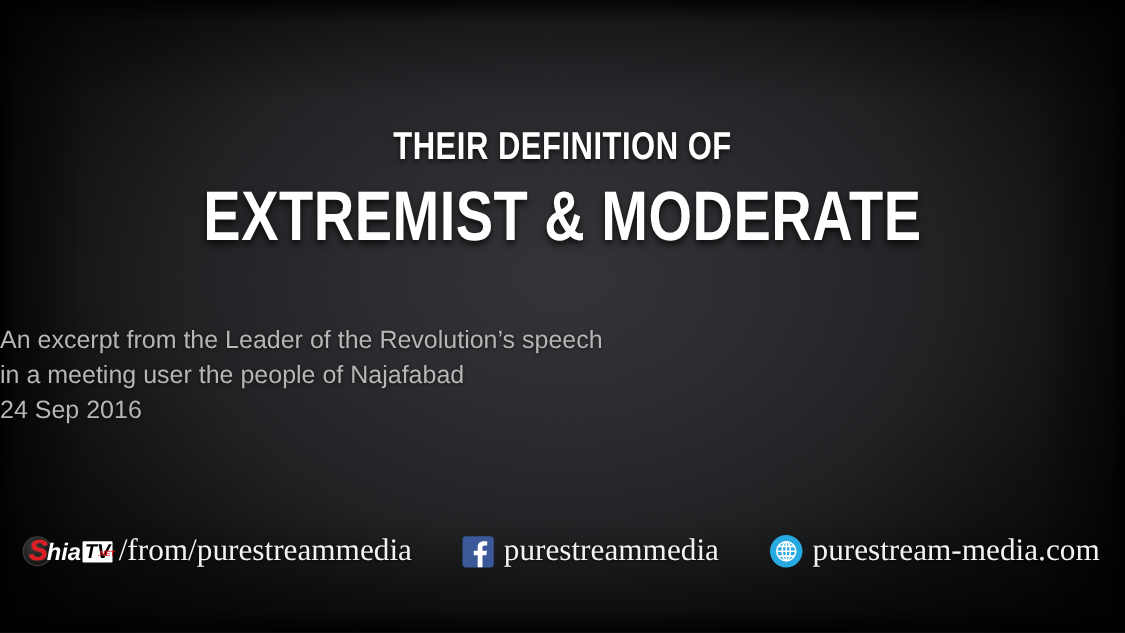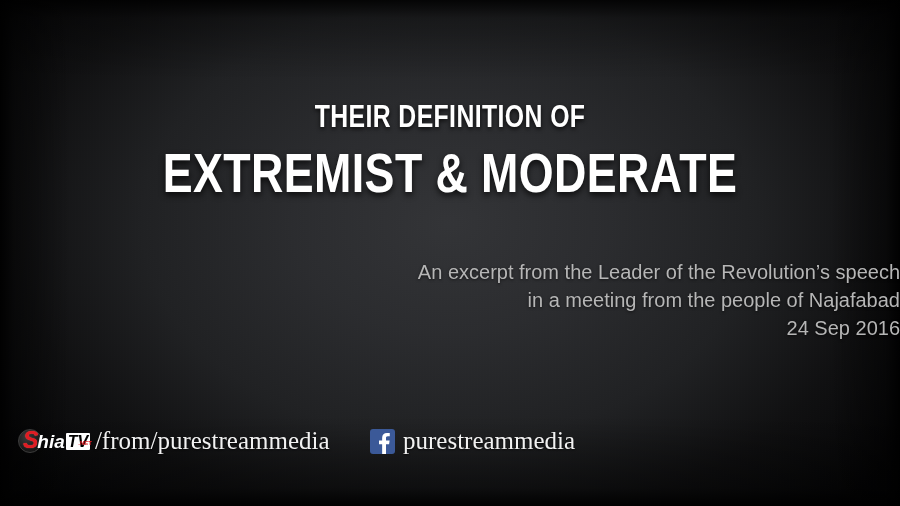--- a/index.html
+++ b/index.html
@@ -87,21 +87,21 @@
     text-shadow: 0 3px 7px rgba(0,0,0,0.75);
     white-space: nowrap;
   }
 
   
   .subtitle-block {
     position: absolute;
     top: 258px;
     left: 0;
     width: 100%;
-    text-align: right;
+    text-align: left;
     color: #b6b6b6;
     font-size: 20px;
     line-height: 28px;
     font-weight: normal;
     text-shadow: 0 1px 3px rgba(0,0,0,0.6);
   }
   .subtitle-block div { white-space: nowrap; }
 
   
   .footer {
@@ -226,21 +226,21 @@
 
   <div class="content">
 
     <div class="title-block">
       <div class="title-line-1">THEIR DEFINITION OF</div>
       <div class="title-line-2">EXTREMIST &amp; MODERATE</div>
     </div>
 
     <div class="subtitle-block">
       <div>An excerpt from the Leader of the Revolution’s speech</div>
-      <div>in a meeting from the people of Najafabad</div>
+      <div>in a meeting user the people of Najafabad</div>
       <div>24 Sep 2016</div>
     </div>
 
     <div class="footer">
 
       <div class="footer-item shiatv">
         <span class="shiatv-logo">
           <span class="shiatv-disc"></span>
           <span class="shiatv-word">
             <span class="shiatv-s">S</span>
@@ -255,16 +255,31 @@
       <div class="footer-item facebook">
         <span class="fb-icon">
           <svg width="25" height="25" viewBox="0 0 25 25" aria-hidden="true">
             <path d="M16.0 25 V15.2 h3.1 l0.5 -3.7 h-3.6 V9.1 c0 -1.05 0.3 -1.78 1.85 -1.78 h1.9 V4.05
                      c-0.34 -0.05 -1.5 -0.15 -2.85 -0.15 -2.82 0 -4.75 1.7 -4.75 4.85 v2.75 H9.0 v3.7 h3.15 V25 z" fill="#ffffff"></path>
           </svg>
         </span>
         <span class="footer-text fb-text">purestreammedia</span>
       </div>
 
+      <div class="footer-item website">
+        <span class="globe-icon">
+          <svg width="26" height="26" viewBox="0 0 26 26" aria-hidden="true">
+            <g fill="none" stroke="#ffffff" stroke-width="1.3">
+              <circle cx="13" cy="13" r="7.6"></circle>
+              <ellipse cx="13" cy="13" rx="3.2" ry="7.6"></ellipse>
+              <line x1="5.4" y1="13" x2="20.6" y2="13"></line>
+              <line x1="6.6" y1="9.1" x2="19.4" y2="9.1"></line>
+              <line x1="6.6" y1="16.9" x2="19.4" y2="16.9"></line>
+              <line x1="13" y1="5.4" x2="13" y2="20.6"></line>
+            </g>
+          </svg>
+        </span>
+        <span class="footer-text web-text">purestream-media.com</span>
+      </div>
 
     </div>
   </div>
 </div>
 
 </body></html>

